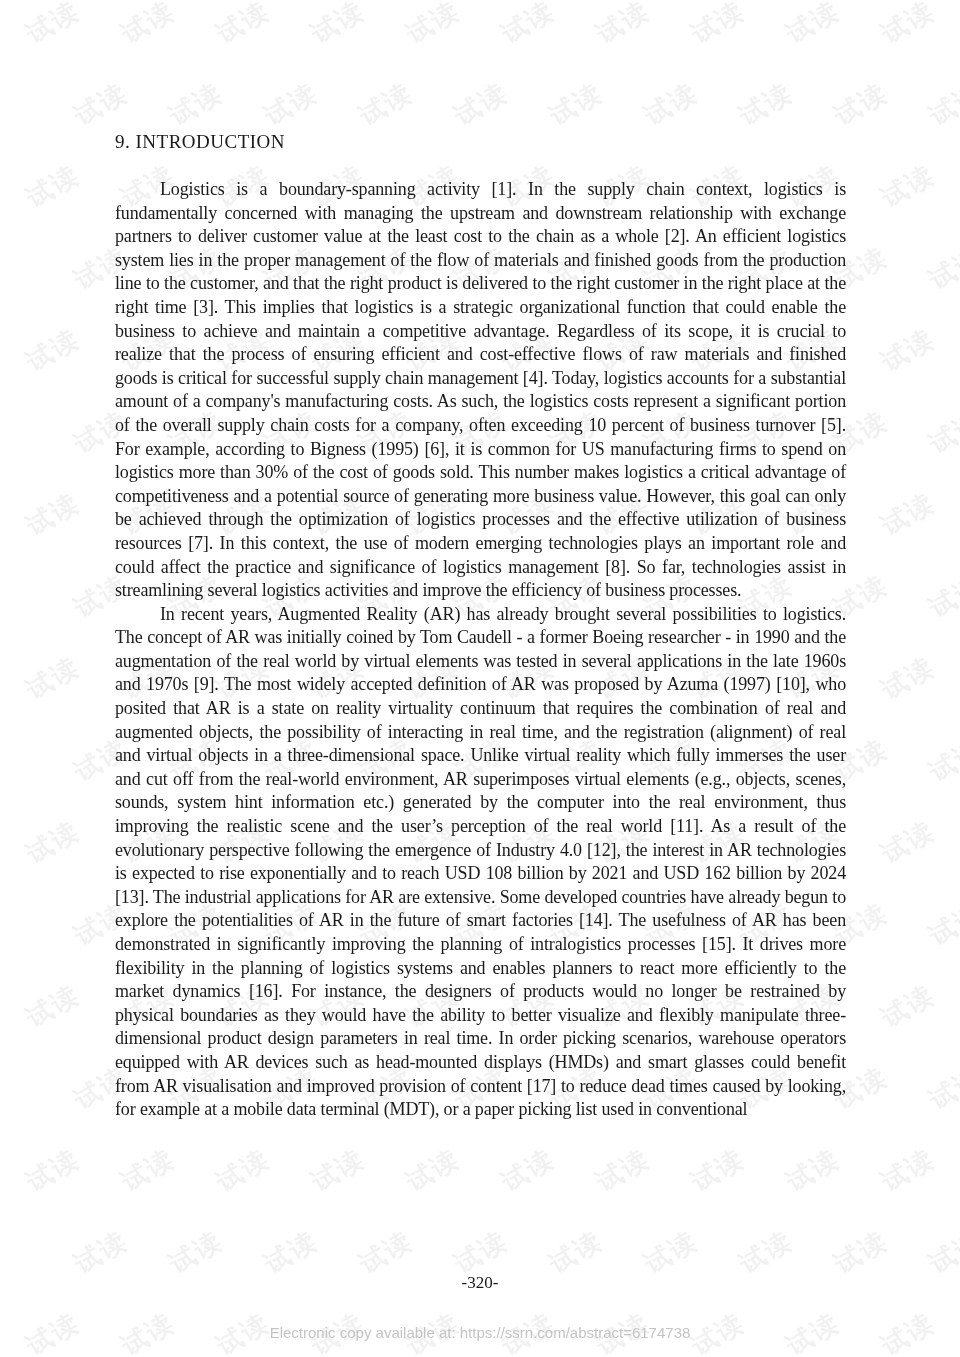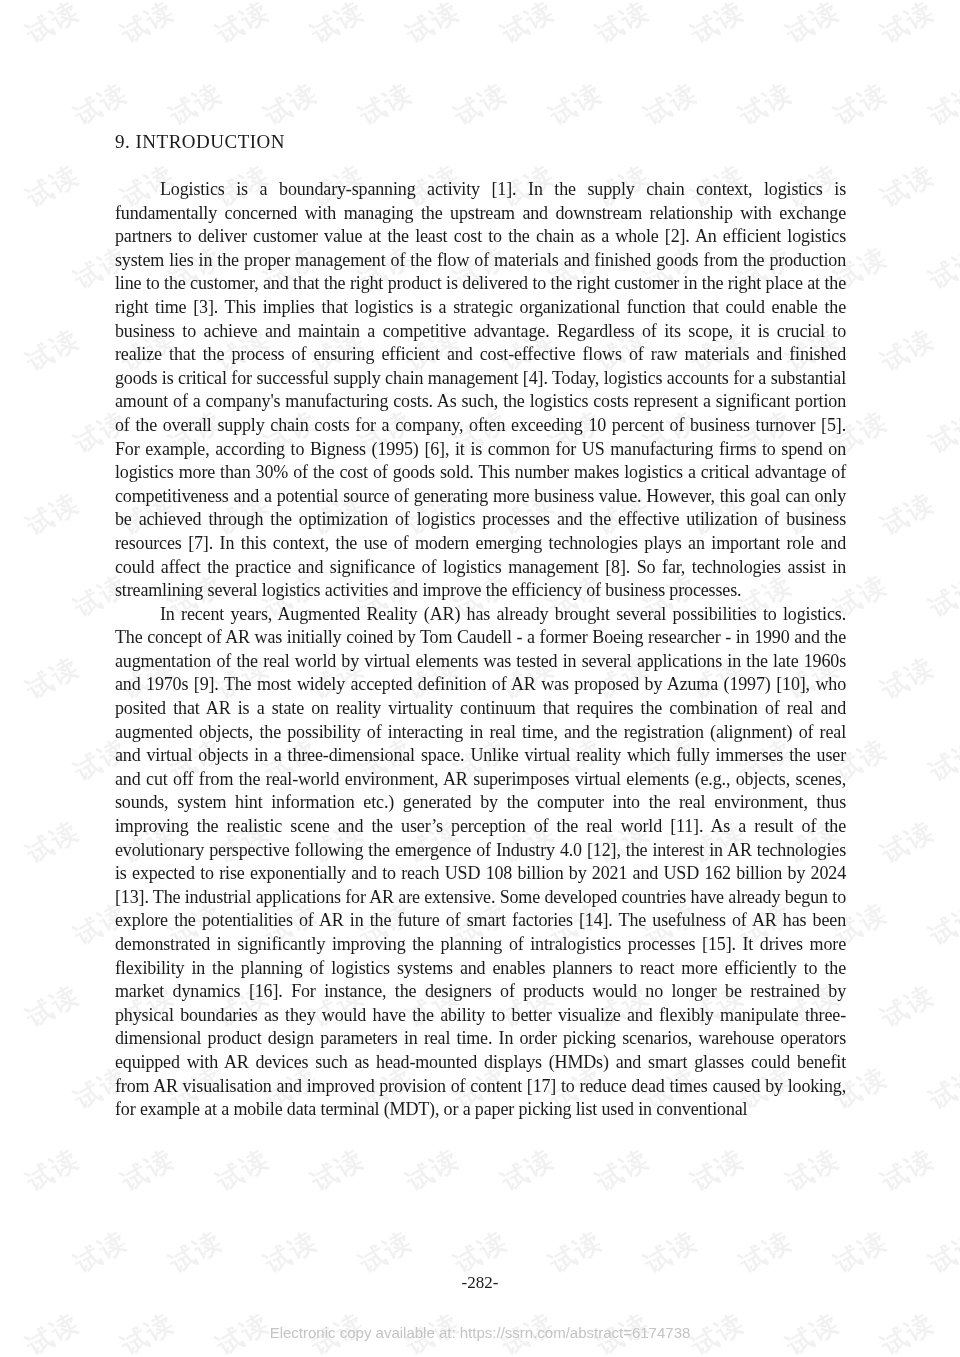--- a/index.html
+++ b/index.html
@@ -214,15 +214,15 @@
 
 <div class="page">
 
   <h2 class="section-heading">9. INTRODUCTION</h2>
 
   <div class="body-text">
     <p>Logistics is a boundary-spanning activity [1]. In the supply chain context, logistics is fundamentally concerned with managing the upstream and downstream relationship with exchange partners to deliver customer value at the least cost to the chain as a whole [2]. An efficient logistics system lies in the proper management of the flow of materials and finished goods from the production line to the customer, and that the right product is delivered to the right customer in the right place at the right time [3]. This implies that logistics is a strategic organizational function that could enable the business to achieve and maintain a competitive advantage. Regardless of its scope, it is crucial to realize that the process of ensuring efficient and cost-effective flows of raw materials and finished goods is critical for successful supply chain management [4]. Today, logistics accounts for a substantial amount of a company's manufacturing costs. As such, the logistics costs represent a significant portion of the overall supply chain costs for a company, often exceeding 10 percent of business turnover [5]. For example, according to Bigness (1995) [6], it is common for US manufacturing firms to spend on logistics more than 30% of the cost of goods sold. This number makes logistics a critical advantage of competitiveness and a potential source of generating more business value. However, this goal can only be achieved through the optimization of logistics processes and the effective utilization of business resources [7]. In this context, the use of modern emerging technologies plays an important role and could affect the practice and significance of logistics management [8]. So far, technologies assist in streamlining several logistics activities and improve the efficiency of business processes.</p>
     <p>In recent years, Augmented Reality (AR) has already brought several possibilities to logistics. The concept of AR was initially coined by Tom Caudell - a former Boeing researcher - in 1990 and the augmentation of the real world by virtual elements was tested in several applications in the late 1960s and 1970s [9]. The most widely accepted definition of AR was proposed by Azuma (1997) [10], who posited that AR is a state on reality virtuality continuum that requires the combination of real and augmented objects, the possibility of interacting in real time, and the registration (alignment) of real and virtual objects in a three-dimensional space. Unlike virtual reality which fully immerses the user and cut off from the real-world environment, AR superimposes virtual elements (e.g., objects, scenes, sounds, system hint information etc.) generated by the computer into the real environment, thus improving the realistic scene and the user’s perception of the real world [11]. As a result of the evolutionary perspective following the emergence of Industry 4.0 [12], the interest in AR technologies is expected to rise exponentially and to reach USD 108 billion by 2021 and USD 162 billion by 2024 [13]. The industrial applications for AR are extensive. Some developed countries have already begun to explore the potentialities of AR in the future of smart factories [14]. The usefulness of AR has been demonstrated in significantly improving the planning of intralogistics processes [15]. It drives more flexibility in the planning of logistics systems and enables planners to react more efficiently to the market dynamics [16]. For instance, the designers of products would no longer be restrained by physical boundaries as they would have the ability to better visualize and flexibly manipulate three-dimensional product design parameters in real time. In order picking scenarios, warehouse operators equipped with AR devices such as head-mounted displays (HMDs) and smart glasses could benefit from AR visualisation and improved provision of content [17] to reduce dead times caused by looking, for example at a mobile data terminal (MDT), or a paper picking list used in conventional</p>
   </div>
 
-  <div class="page-number">-282-</div>
+  <div class="page-number">-320-</div>
   <div class="footer-note">Electronic copy available at: https://ssrn.com/abstract=6174738</div>
 </div>
 
 </body></html>

